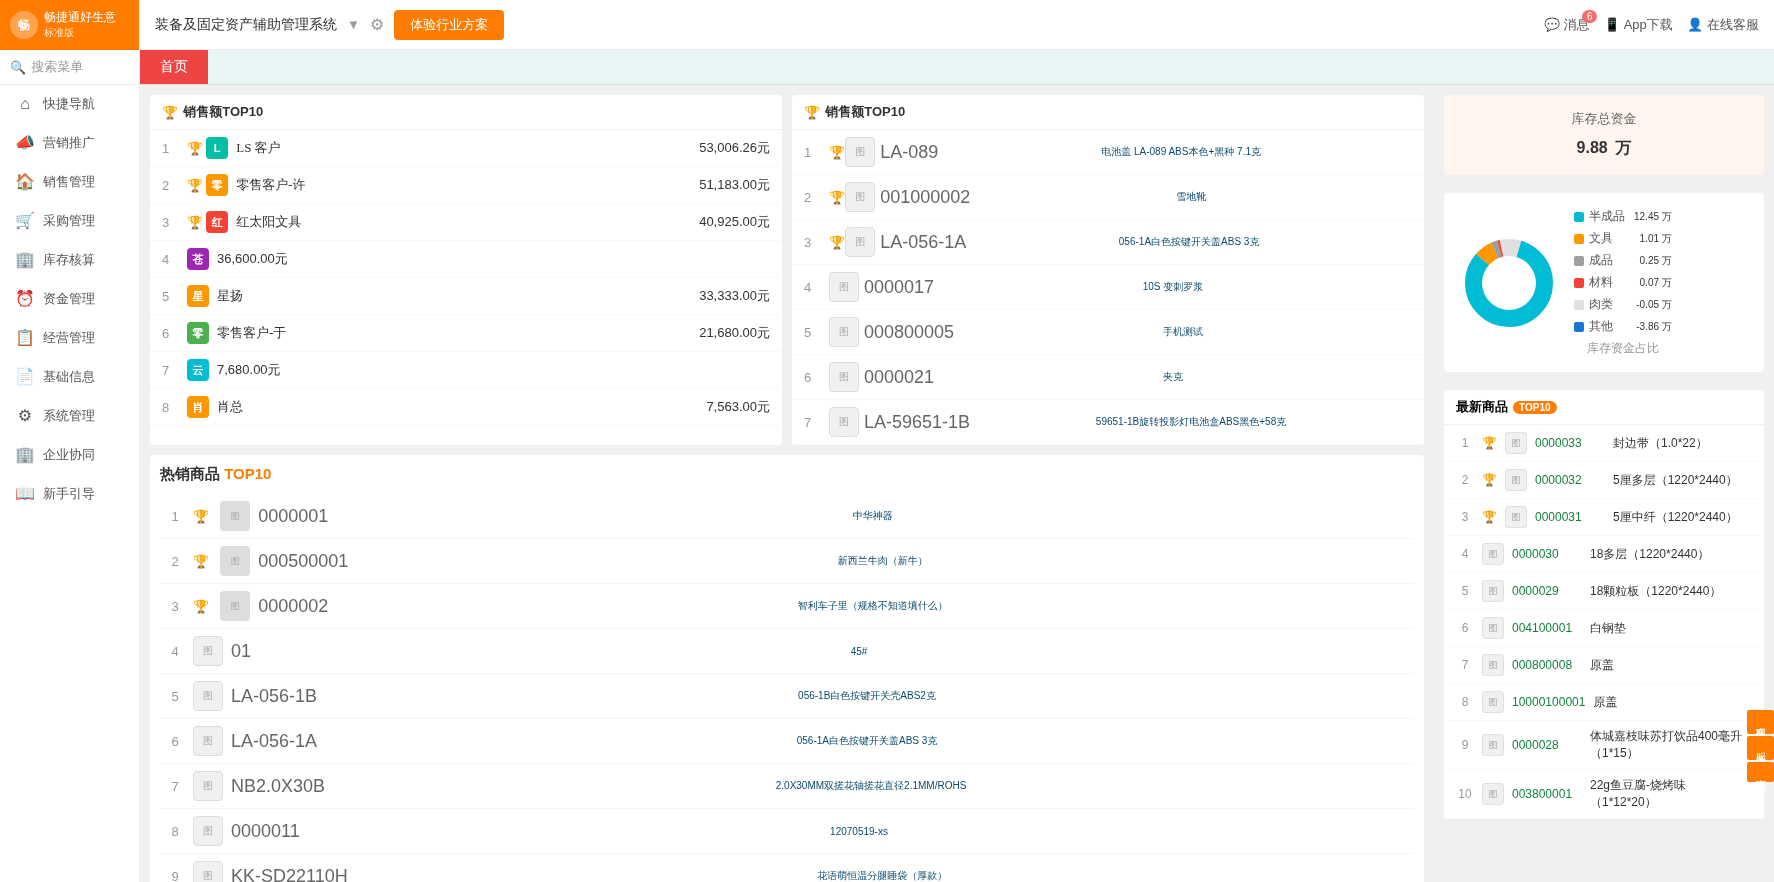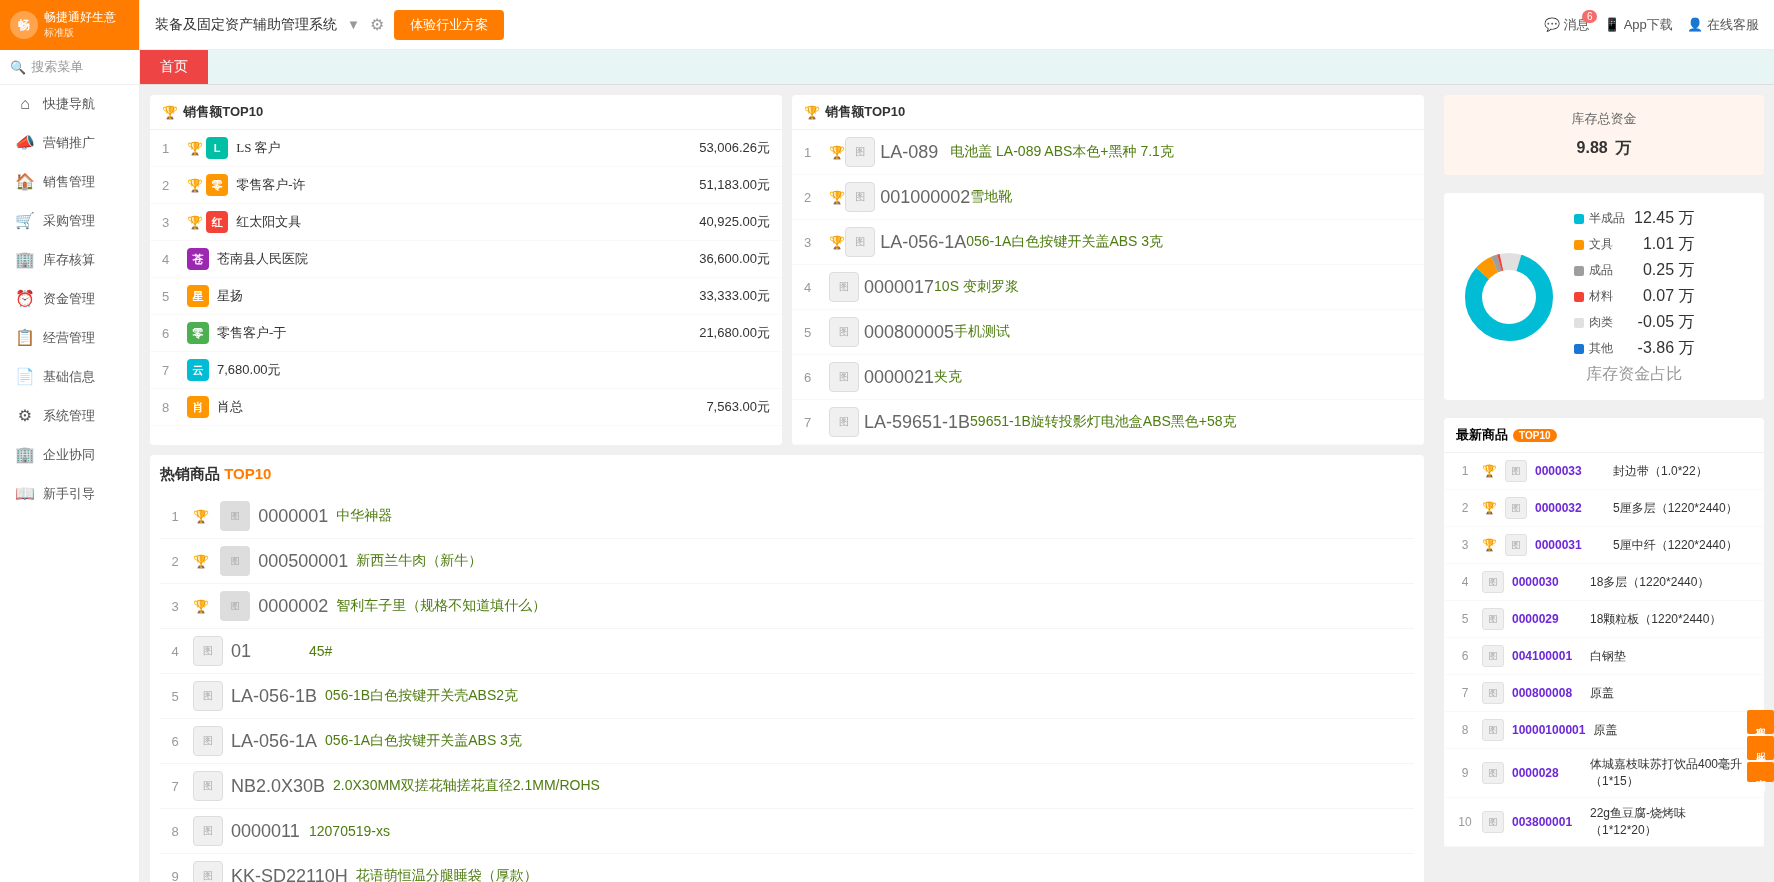--- a/index.html
+++ b/index.html
@@ -215,21 +215,21 @@
     }
     .product-img-placeholder {
       width: 30px; height: 30px;
       background: #f0f0f0;
       border: 1px solid #ddd;
       border-radius: 4px;
       display: flex; align-items: center; justify-content: center;
       font-size: 10px; color: #aaa;
     }
     .product-code { color: #666; font-size: 18px; min-width: 70px; }
-    .product-name { color: #4d7c0f; flex: 1; font-size: 14px; }
+    .product-name { color: #0c4a6e; flex: 1; font-size: 10px; text-align: center; }
 
     
     .right-section {
       width: 340px;
       flex-shrink: 0;
       background: #f0f0f0;
       display: flex;
       flex-direction: column;
       overflow-y: auto;
       gap: 18px;
@@ -285,42 +285,42 @@
       margin-bottom: 5px;
       font-size: 12px;
     }
     .legend-dot {
       width: 10px; height: 10px;
       border-radius: 2px;
       margin-right: 5px;
       flex-shrink: 0;
     }
     .legend-name { flex: 1; color: #555; }
-    .legend-value { color: #333; font-size: 16px; margin-left: 9px; }
-    .chart-footer { text-align: center; font-size: 16px; color: #999; margin-top: 5px; }
+    .legend-value { color: #333; font-size: 10px; margin-left: 9px; }
+    .chart-footer { text-align: center; font-size: 12px; color: #999; margin-top: 5px; }
 
     
     .right-product-row {
       display: flex;
       align-items: center;
       padding: 7px 12px;
       border-bottom: 1px solid #f9f9f9;
       gap: 8px;
       font-size: 12px;
     }
     .right-rank { width: 18px; color: #999; text-align: center; }
     .right-prod-img {
       width: 22px; height: 22px;
       background: #f0f0f0;
       border: 1px solid #e0e0e0;
       border-radius: 3px;
       display: flex; align-items: center; justify-content: center;
       font-size: 9px; color: #aaa; flex-shrink: 0;
     }
-    .right-prod-code { color: #6d28d9; min-width: 70px; font-weight: bold; }
+    .right-prod-code { color: #15803d; min-width: 70px; }
     .right-prod-name { color: #333; flex: 1; }
 
     
     .float-service {
       position: fixed;
       right: 0;
       bottom: 100px;
       display: flex;
       flex-direction: column;
       gap: 2px;
@@ -476,21 +476,20 @@
     <span class="rank-num">3</span>
     <span class="trophy-icon">🏆</span>
     <span class="rank-badge" style="background:#f44336">红</span>
     <span class="customer-name">红太阳文具</span>
     <span class="customer-amount">40,925.00元</span>
   </div>
               <div class="sales-row">
     <span class="rank-num">4</span>
 
     <span class="rank-badge" style="background:#9c27b0">苍</span>
-    <span class="customer-name">苍南县人民医院</span>
     <span class="customer-amount">36,600.00元</span>
   </div>
               <div class="sales-row">
     <span class="rank-num">5</span>
 
     <span class="rank-badge" style="background:#ff9800">星</span>
     <span class="customer-name">星扬</span>
     <span class="customer-amount">33,333.00元</span>
   </div>
               <div class="sales-row">

